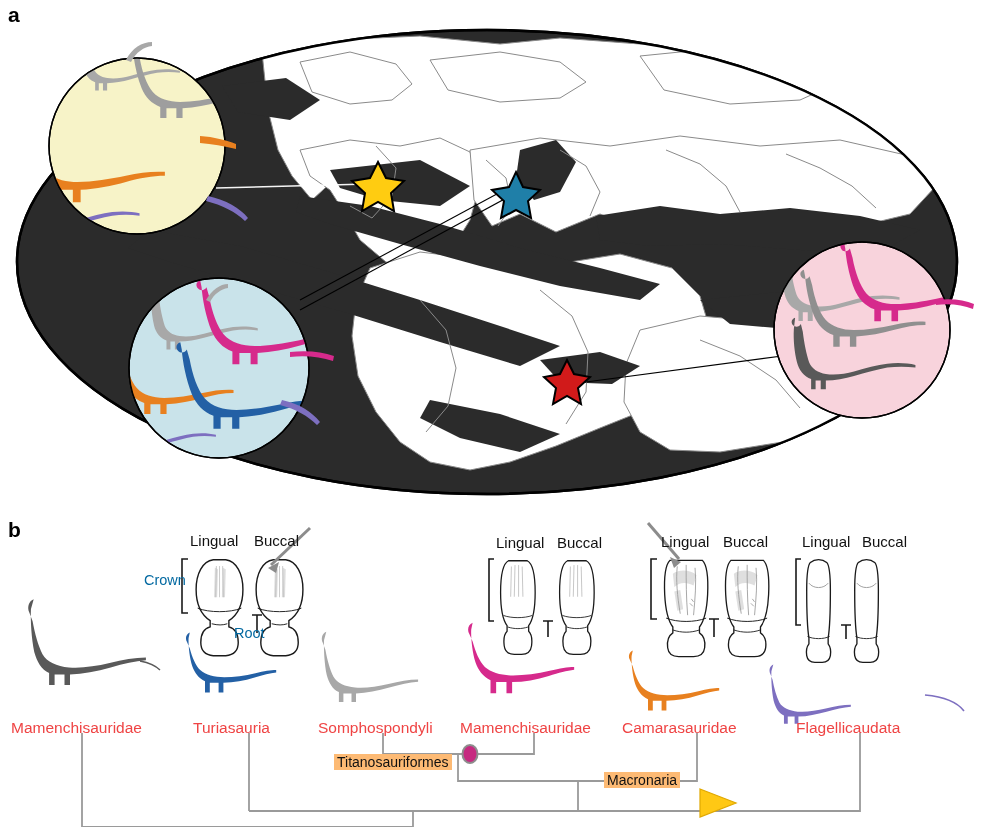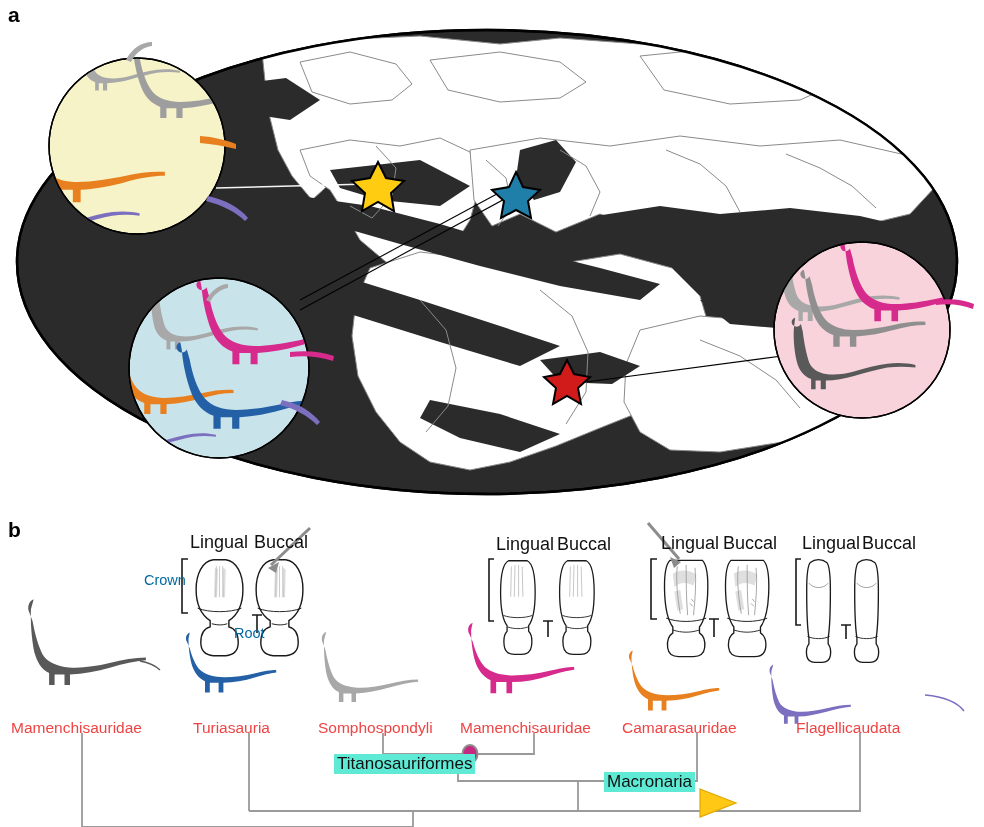--- a/index.html
+++ b/index.html
@@ -7,23 +7,23 @@
        font-family:"Liberation Sans","DejaVu Sans",sans-serif;color:#111;}
   .fig{position:absolute;left:0;top:0;width:984px;height:827px;}
   .panel-label{position:absolute;font-weight:bold;font-size:21px;color:#000;line-height:1;}
   #panel-a-label{left:8px;top:4px;}
   #panel-b-label{left:8px;top:519px;}
 
   .abs{position:absolute;}
   svg{display:block;}
 
   .tip-label{position:absolute;font-size:15.5px;color:#ef4444;white-space:nowrap;}
-  .tooth-label{position:absolute;font-size:18px;color:#111;white-space:nowrap;}
+  .tooth-label{position:absolute;font-size:15px;color:#111;white-space:nowrap;}
   .anat-label{position:absolute;font-size:14.5px;color:#0369a1;white-space:nowrap;}
-  .clade-label{position:absolute;font-size:17px;color:#111;white-space:nowrap;background:#5eead4;padding:0 3px;}
+  .clade-label{position:absolute;font-size:14px;color:#111;white-space:nowrap;background:#fdba74;padding:0 3px;}
 </style>
 </head>
 <body>
 
 <div class="fig">
 
   <div class="panel-label" id="panel-a-label">a</div>
 
   <svg class="abs" style="left:0;top:0;" width="984" height="515" viewBox="0 0 984 515">
     <defs>

